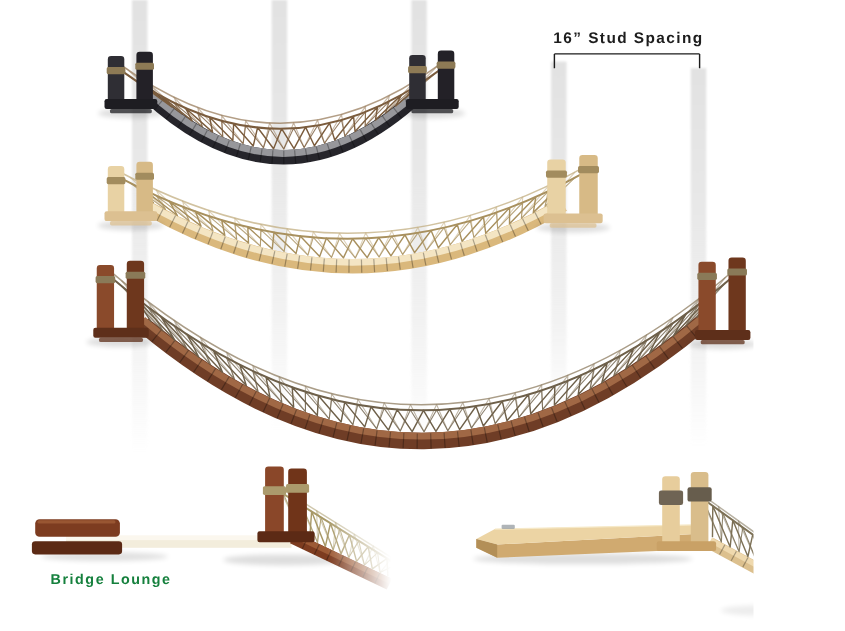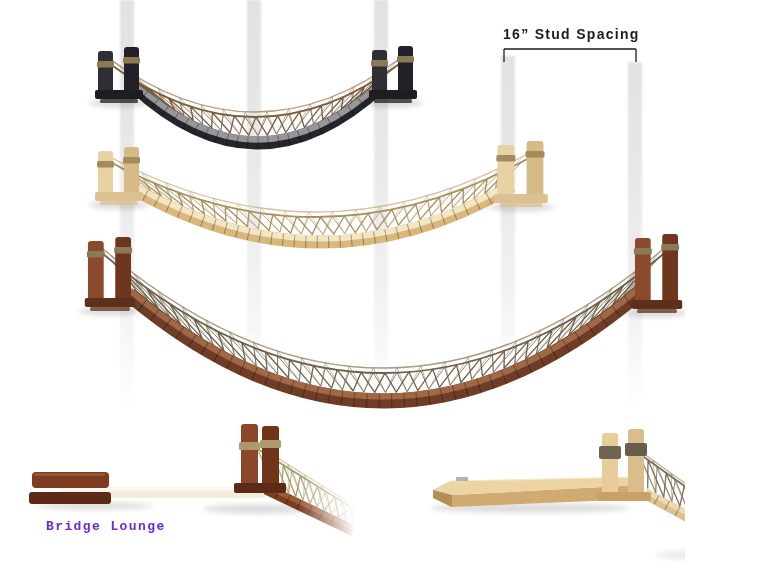--- a/index.html
+++ b/index.html
@@ -8,21 +8,21 @@
     font-family:"Liberation Sans",sans-serif;
   }
   .stud{position:absolute;filter:blur(1px);}
   #scene{position:absolute;left:0;top:0;}
   .annotation{
     position:absolute;left:503px;top:26px;white-space:nowrap;
     font-size:14px;font-weight:600;letter-spacing:1.3px;color:#1d1d1d;
   }
   .label{
     position:absolute;white-space:nowrap;
-    font-size:13px;font-weight:700;letter-spacing:1.4px;color:#6d28d9;font-family:Liberation Mono, monospace;
+    font-size:13px;font-weight:700;letter-spacing:1.4px;color:#15803d;
   }
   .label-lounge{left:46px;top:519px;}
   .label-landings{left:446px;top:521px;}
 </style>
 </head>
 <body>
 
 <div class="canvas">
   <div id="studs">
       <div class="stud" style="left: 120px; top: 0px; width: 14px; height: 412px; background: linear-gradient(rgb(226, 226, 226) 0%, rgb(233, 233, 233) 40%, rgba(238, 238, 238, 0.75) 72%, rgba(240, 240, 240, 0) 100%);"></div>

